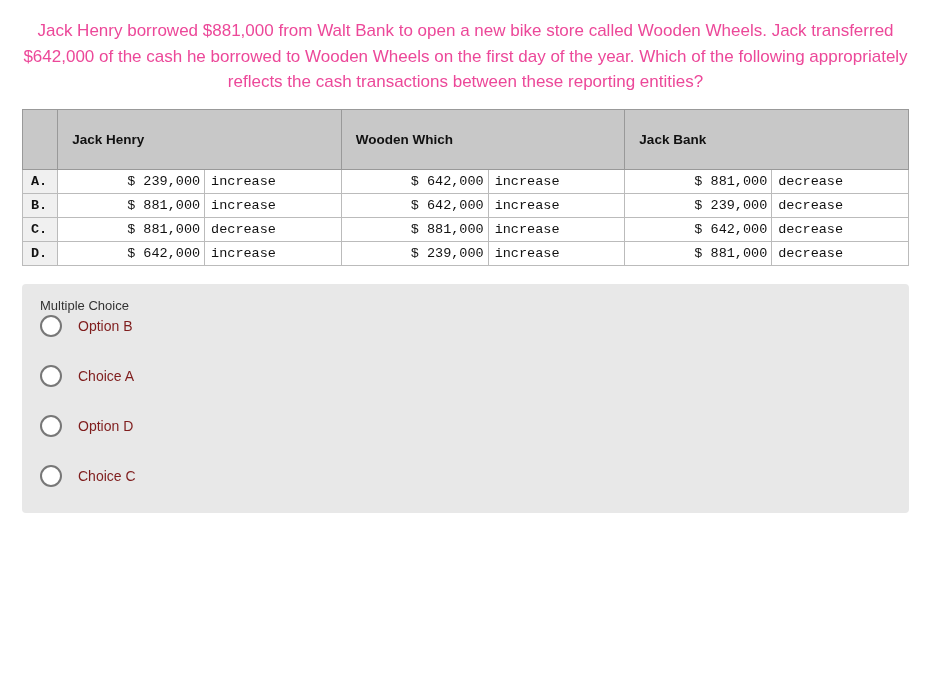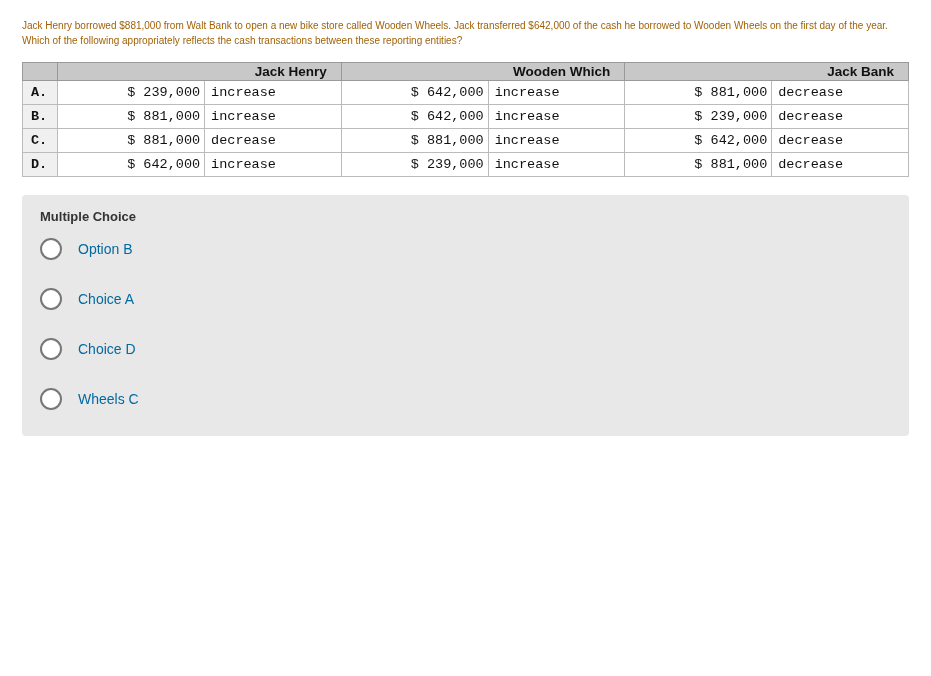--- a/index.html
+++ b/index.html
@@ -10,39 +10,40 @@
       width: 931px;
       min-height: 676px;
       color: #111;
     }
     .page {
       background: #fff;
       padding: 18px 22px 18px 22px;
       min-height: 676px;
     }
     .question-text {
-      font-size: 10px;
+      font-size: 17px;
       line-height: 1.5;
       margin-bottom: 14px;
-      color: #a16207;
+      color: #ec4899;
+      text-align: center;
     }
 
     
     .answer-table {
       width: 100%;
       border-collapse: collapse;
       margin-bottom: 18px;
       font-family: 'Courier New', monospace;
       font-size: 13.5px;
     }
     .answer-table th {
       background: #c8c8c8;
       border: 1px solid #999;
-      padding: 1px 14px;
-      text-align: right;
+      padding: 22px 14px;
+      text-align: left;
       font-weight: bold;
       font-family: Arial, sans-serif;
     }
     .answer-table td {
       border: 1px solid #bbb;
       padding: 4px 10px;
       background: #fff;
       white-space: nowrap;
     }
     .answer-table tr td:first-child {
@@ -65,22 +66,22 @@
     
     .mc-section {
       background: #e8e8e8;
       border-radius: 4px;
       padding: 14px 18px 22px 18px;
       margin-top: 4px;
     }
     .mc-label {
       font-size: 13px;
       color: #333;
-      margin-bottom: 14px;
-      font-weight: bold;
+      margin-bottom: 2px;
+      font-weight: normal;
     }
     .mc-option {
       display: flex;
       align-items: center;
       margin-bottom: 28px;
       cursor: pointer;
       background: #e8e8e8;
       border: none;
     }
     .mc-option:last-child {
@@ -93,21 +94,21 @@
       border: 2px solid #777;
       background: #fff;
       margin-right: 16px;
       flex-shrink: 0;
       display: flex;
       align-items: center;
       justify-content: center;
     }
     .option-label {
       font-size: 14px;
-      color: #0369a1;
+      color: #7f1d1d;
     }
   </style>
 </head>
 <body>
 
 <div class="page">
 
   <p class="question-text">Jack Henry borrowed $881,000 from Walt Bank to open a new bike store called Wooden Wheels. Jack transferred $642,000 of the cash he borrowed to Wooden Wheels on the first day of the year. Which of the following appropriately reflects the cash transactions between these reporting entities?</p>
 
   <table class="answer-table">
@@ -165,21 +166,21 @@
         <div class="mc-option">
     <div class="radio-circle"></div>
     <span class="option-label">Option B</span>
   </div>
         <div class="mc-option">
     <div class="radio-circle"></div>
     <span class="option-label">Choice A</span>
   </div>
         <div class="mc-option">
     <div class="radio-circle"></div>
-    <span class="option-label">Choice D</span>
+    <span class="option-label">Option D</span>
   </div>
         <div class="mc-option">
     <div class="radio-circle"></div>
-    <span class="option-label">Wheels C</span>
+    <span class="option-label">Choice C</span>
   </div>
       </div>
   </div>
 </div>
 
 </body></html>

